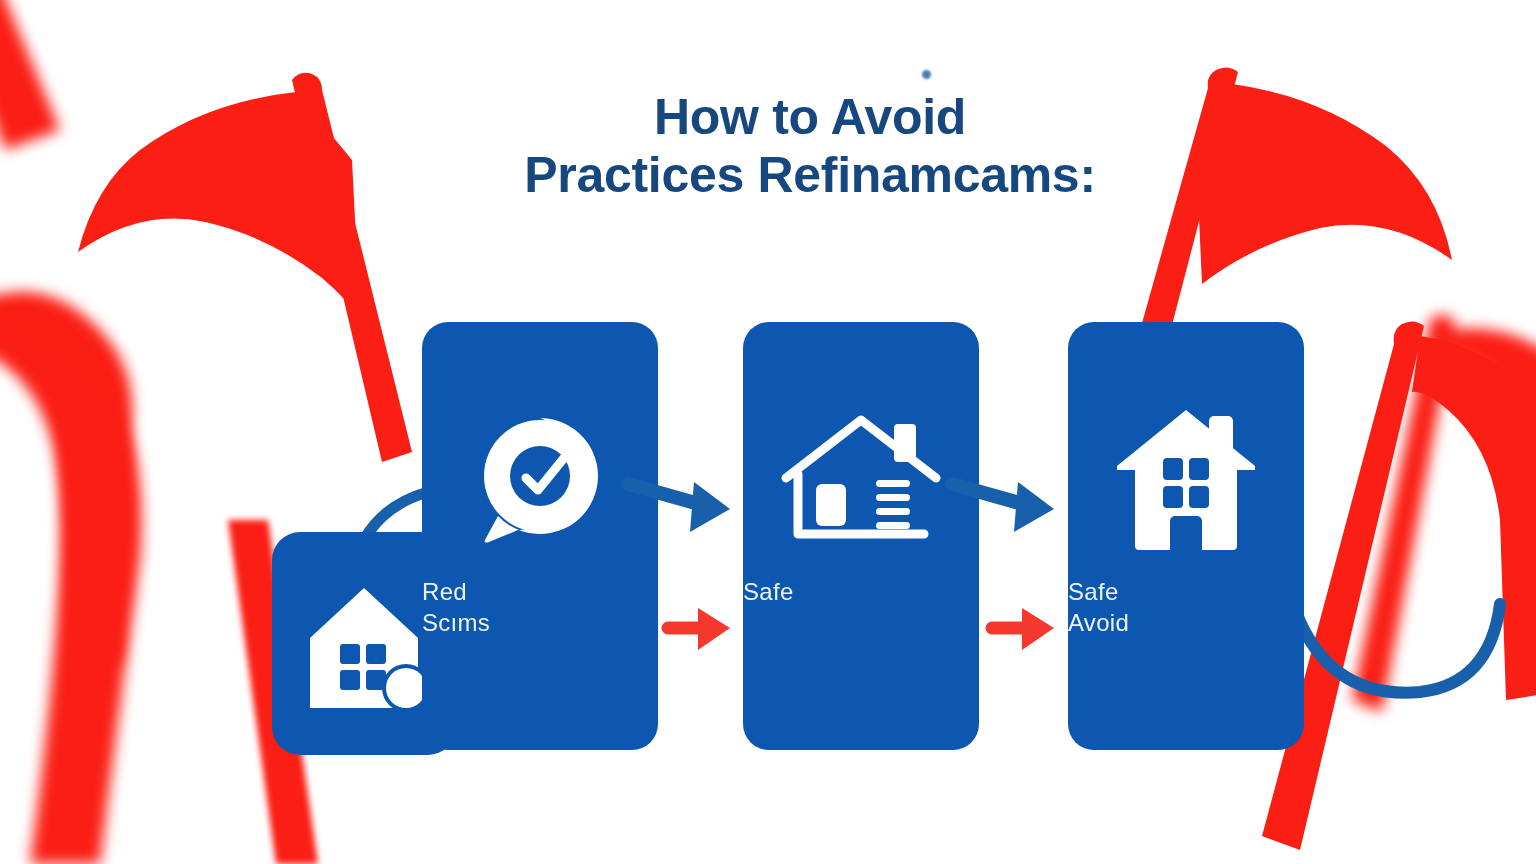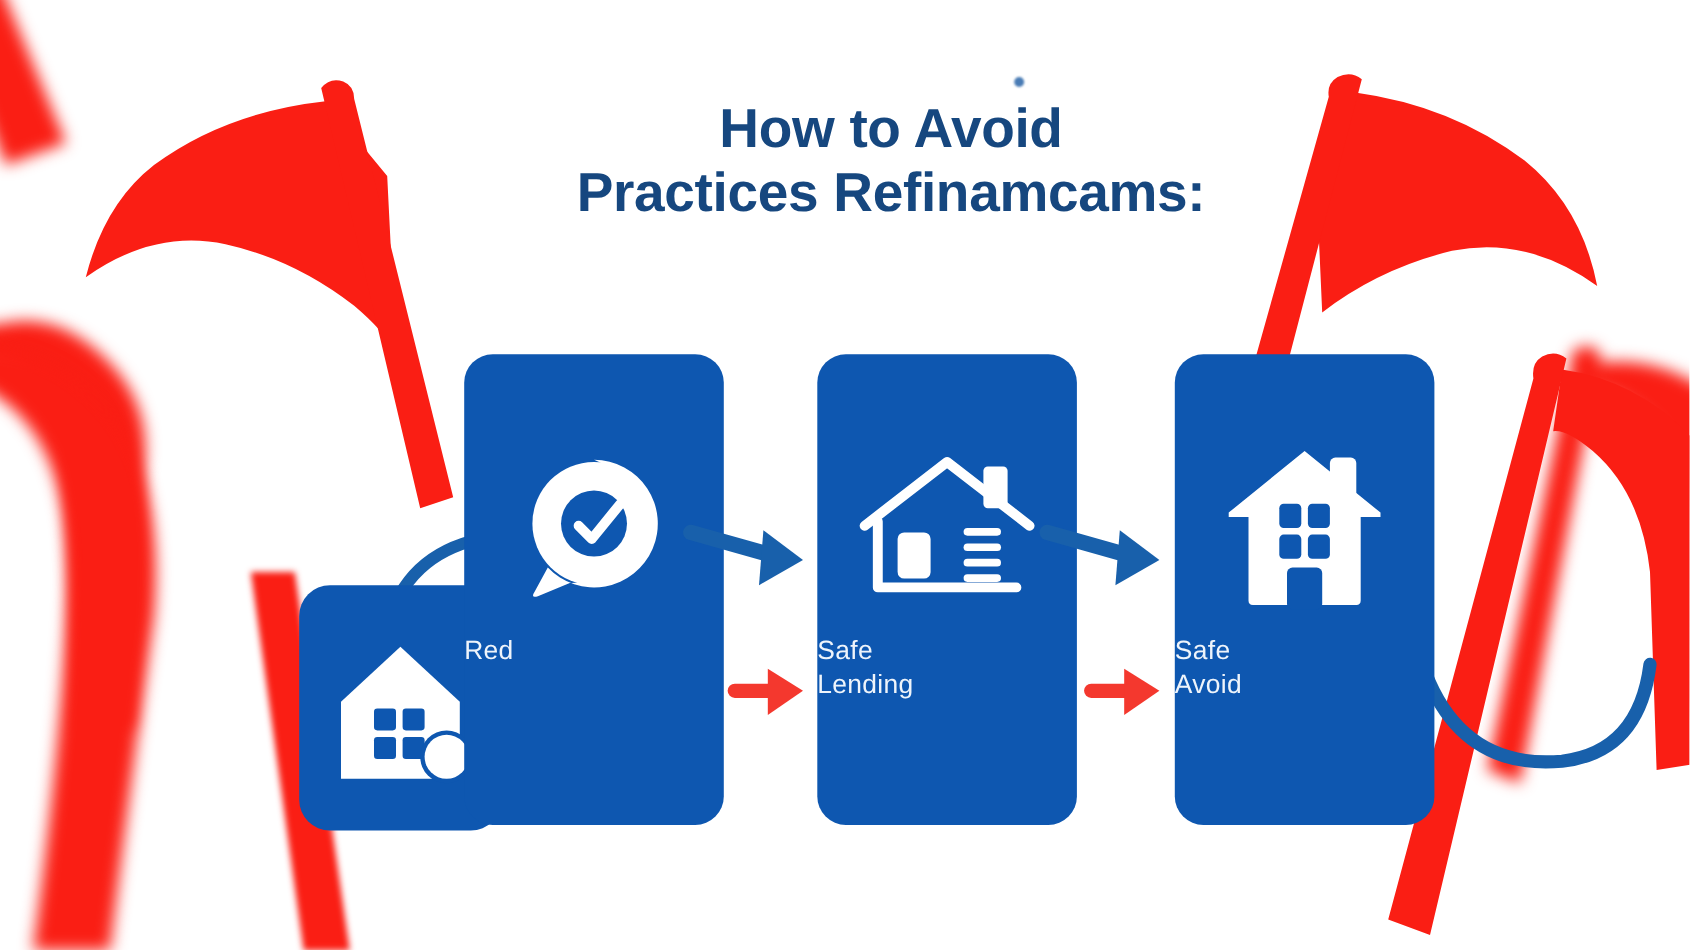--- a/index.html
+++ b/index.html
@@ -211,20 +211,21 @@
         <path d="M 70 8 A 58 58 0 1 1 28 106 L 16 128 Q 12 134 19 132 L 48 120 A 58 58 0 0 0 70 8 Z" fill="#ffffff"></path>
         <circle cx="70" cy="66" r="56" fill="#ffffff"></circle>
 
         <circle cx="70" cy="66" r="30" fill="#0e57b0"></circle>
 
         <path d="M 56 68 L 68 80 L 94 48" fill="none" stroke="#ffffff" stroke-width="9" stroke-linecap="round" stroke-linejoin="round"></path>
       </svg>
     </div>
     <div class="card-label">
       <span>Red</span>
+      <span class="l2">Scıms</span>
     </div>
   </div>
 
   <div class="card" id="card-2">
     <div class="card-icon">
       <svg width="170" height="140" viewBox="0 0 170 140">
 
         <path d="M 10 68 L 85 10 L 160 68" fill="none" stroke="#ffffff" stroke-width="9" stroke-linecap="round" stroke-linejoin="round"></path>
 
         <rect x="118" y="14" width="22" height="38" rx="4" fill="#ffffff"></rect>
@@ -234,21 +235,20 @@
         <rect x="40" y="74" width="30" height="42" rx="6" fill="#ffffff"></rect>
 
         <rect x="100" y="70" width="34" height="7" rx="3.5" fill="#ffffff"></rect>
         <rect x="100" y="84" width="34" height="7" rx="3.5" fill="#ffffff"></rect>
         <rect x="100" y="98" width="34" height="7" rx="3.5" fill="#ffffff"></rect>
         <rect x="100" y="112" width="34" height="7" rx="3.5" fill="#ffffff"></rect>
       </svg>
     </div>
     <div class="card-label">
       <span>Safe</span>
-      <span class="l2">Lending</span>
     </div>
   </div>
 
   <div class="card" id="card-3">
     <div class="card-icon">
       <svg width="146" height="150" viewBox="0 0 146 150">
 
         <rect x="96" y="12" width="24" height="42" rx="5" fill="#ffffff"></rect>
 
         <path d="M 73 6 L 142 62 L 142 66 L 124 66 L 124 142 Q 124 146 120 146 L 26 146 Q 22 146 22 142 L 22 66 L 4 66 L 4 62 Z" fill="#ffffff"></path>

